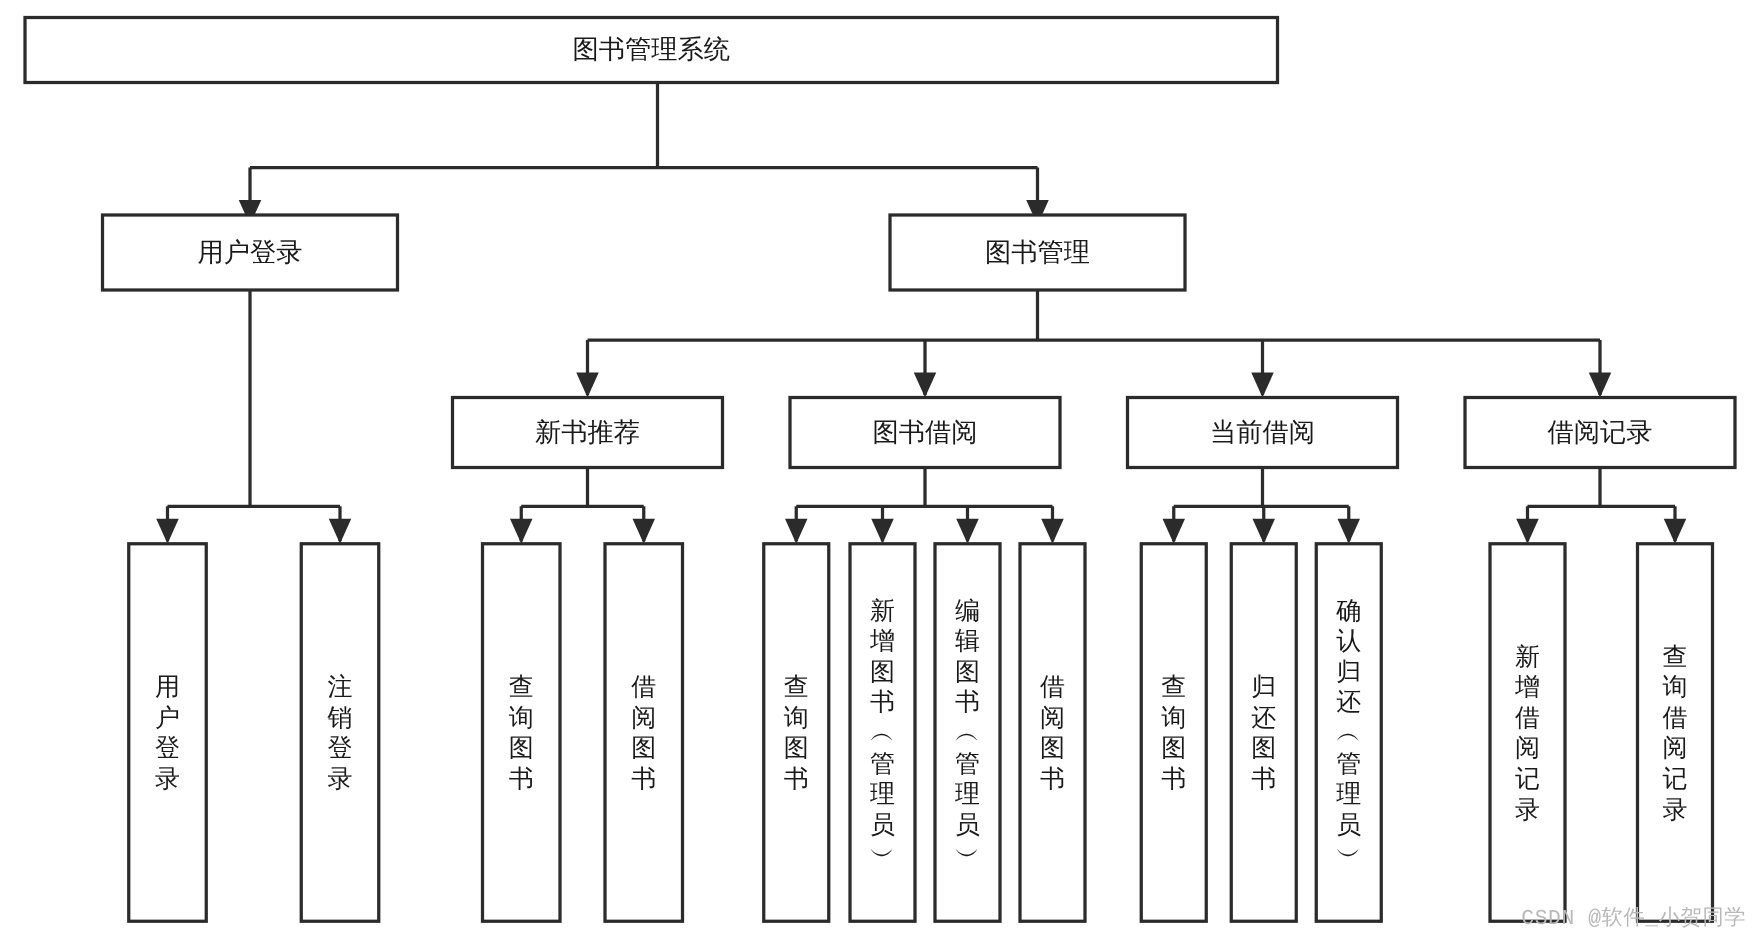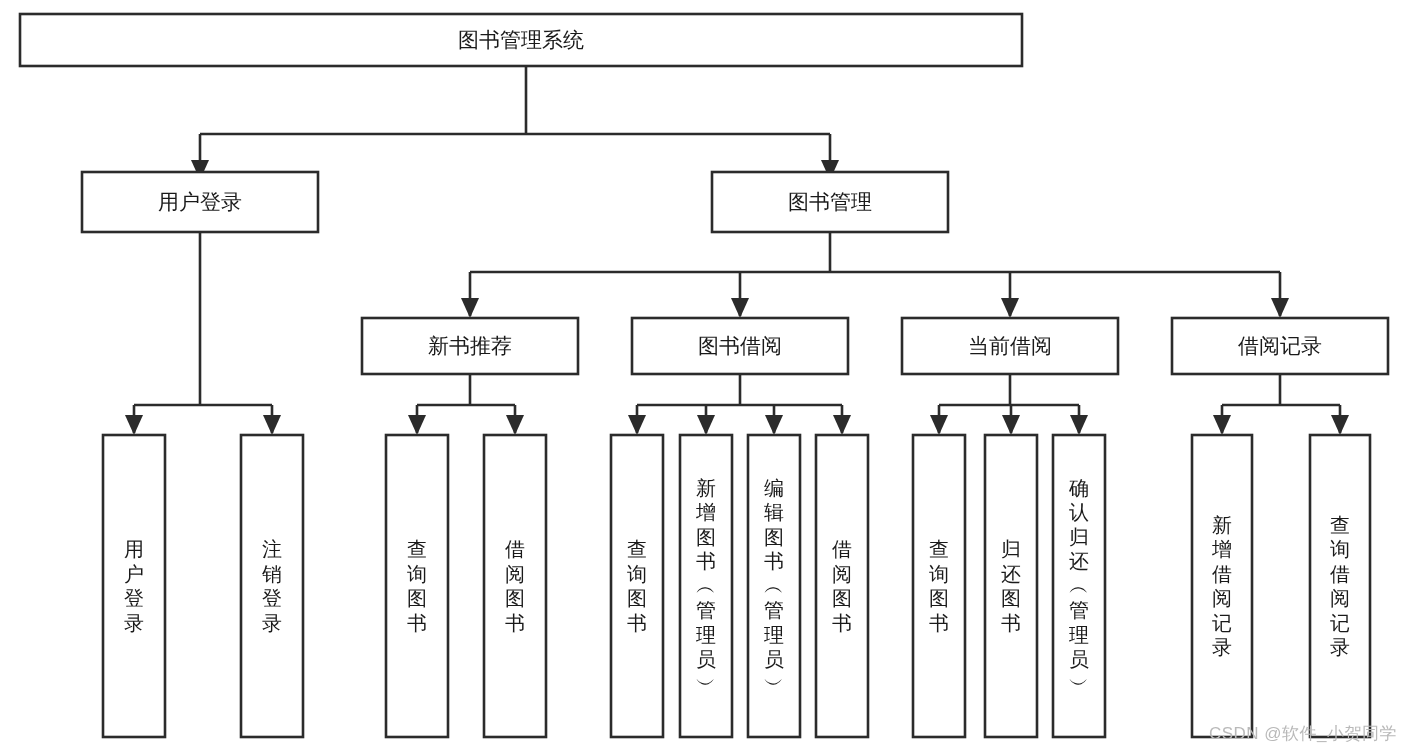--- a/index.html
+++ b/index.html
@@ -53,21 +53,21 @@
     stroke-linecap: butt;
   }
   .arrow-head {
     fill: #2b2b2b;
     stroke: none;
   }
   .watermark {
     position: absolute;
     right: 8px;
     bottom: 2px;
-    font-family: Liberation Sans, sans-serif;
+    font-family: Liberation Mono, monospace;
     font-size: 17px;
     color: #b9b9b9;
     letter-spacing: 0.5px;
     white-space: nowrap;
     pointer-events: none;
     margin-top: 26px;
   }
 </style>
 </head>
 <body>

